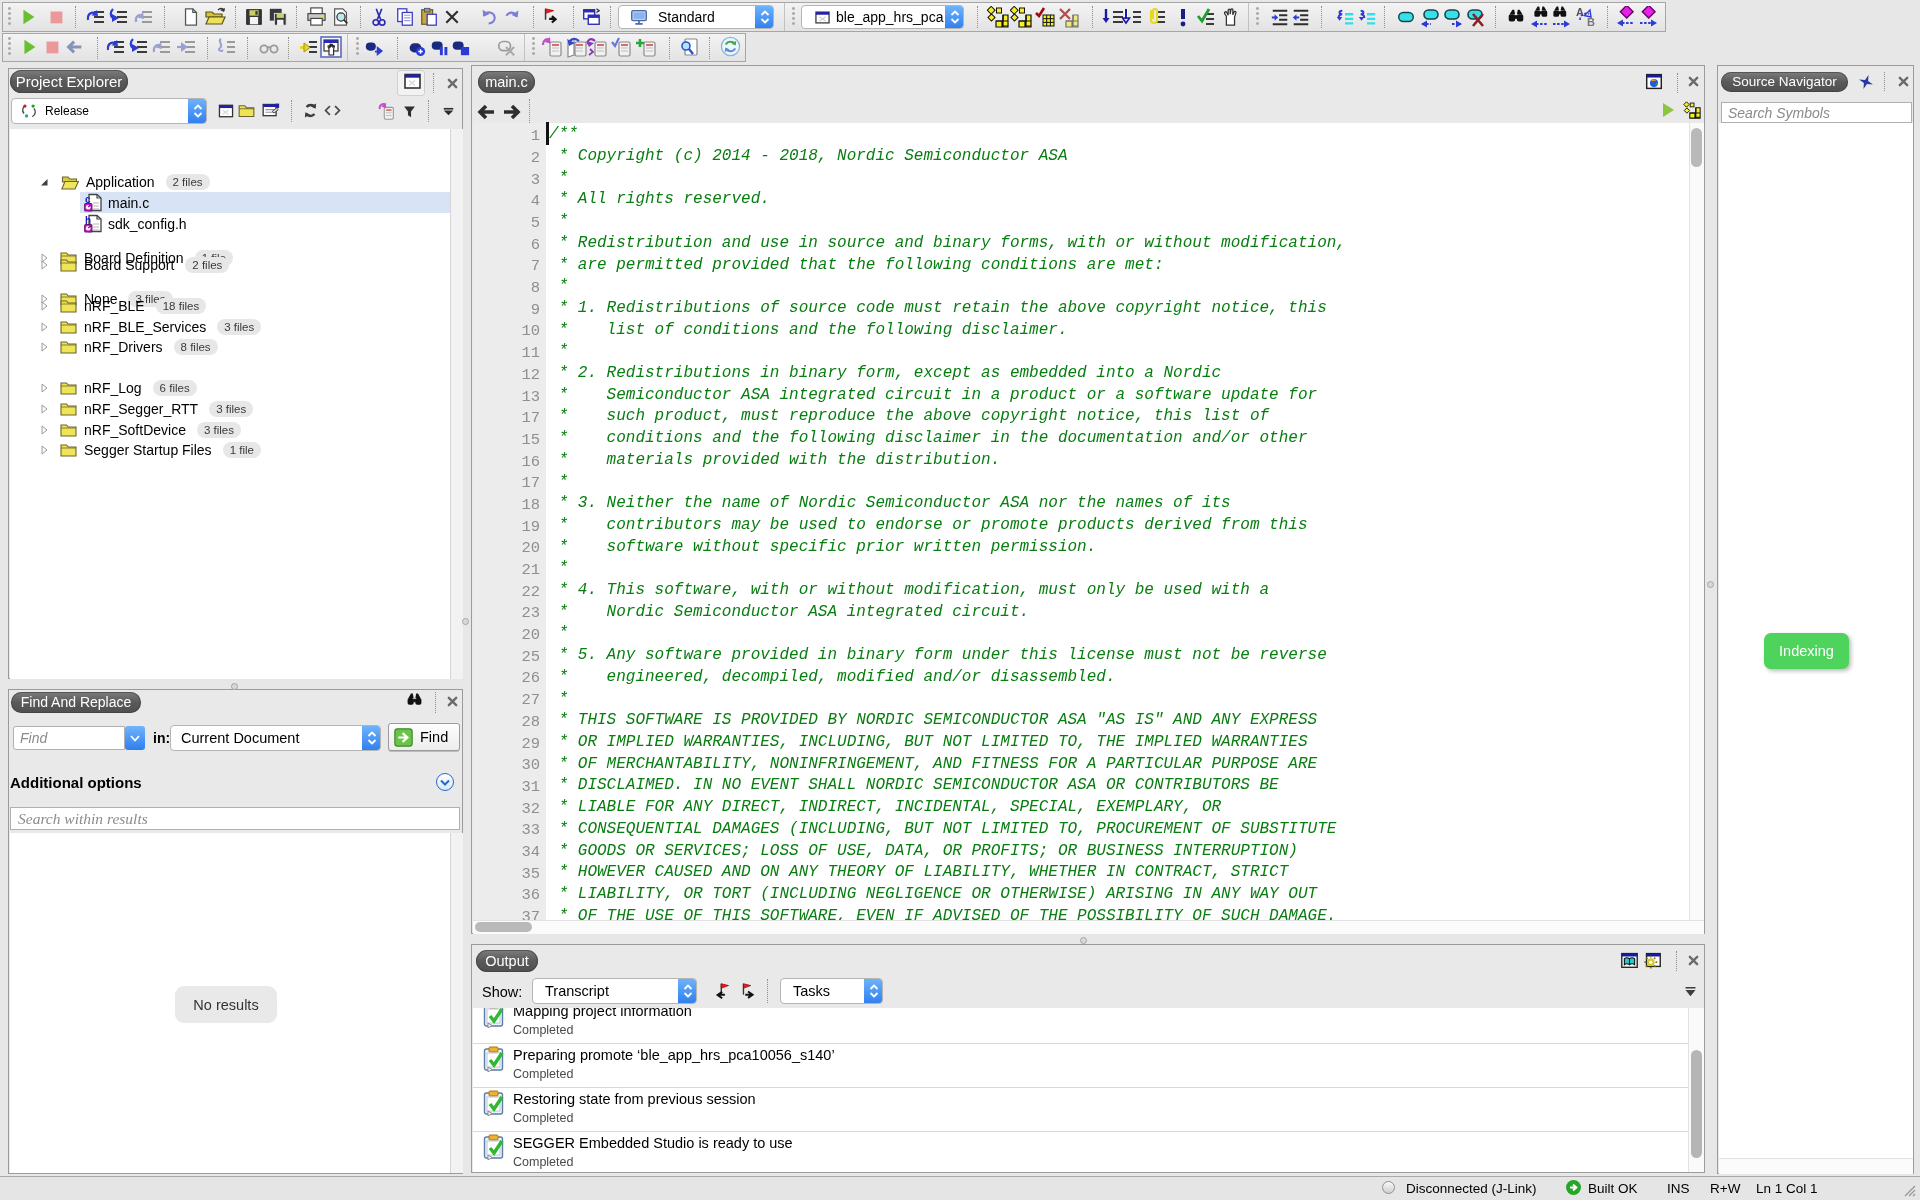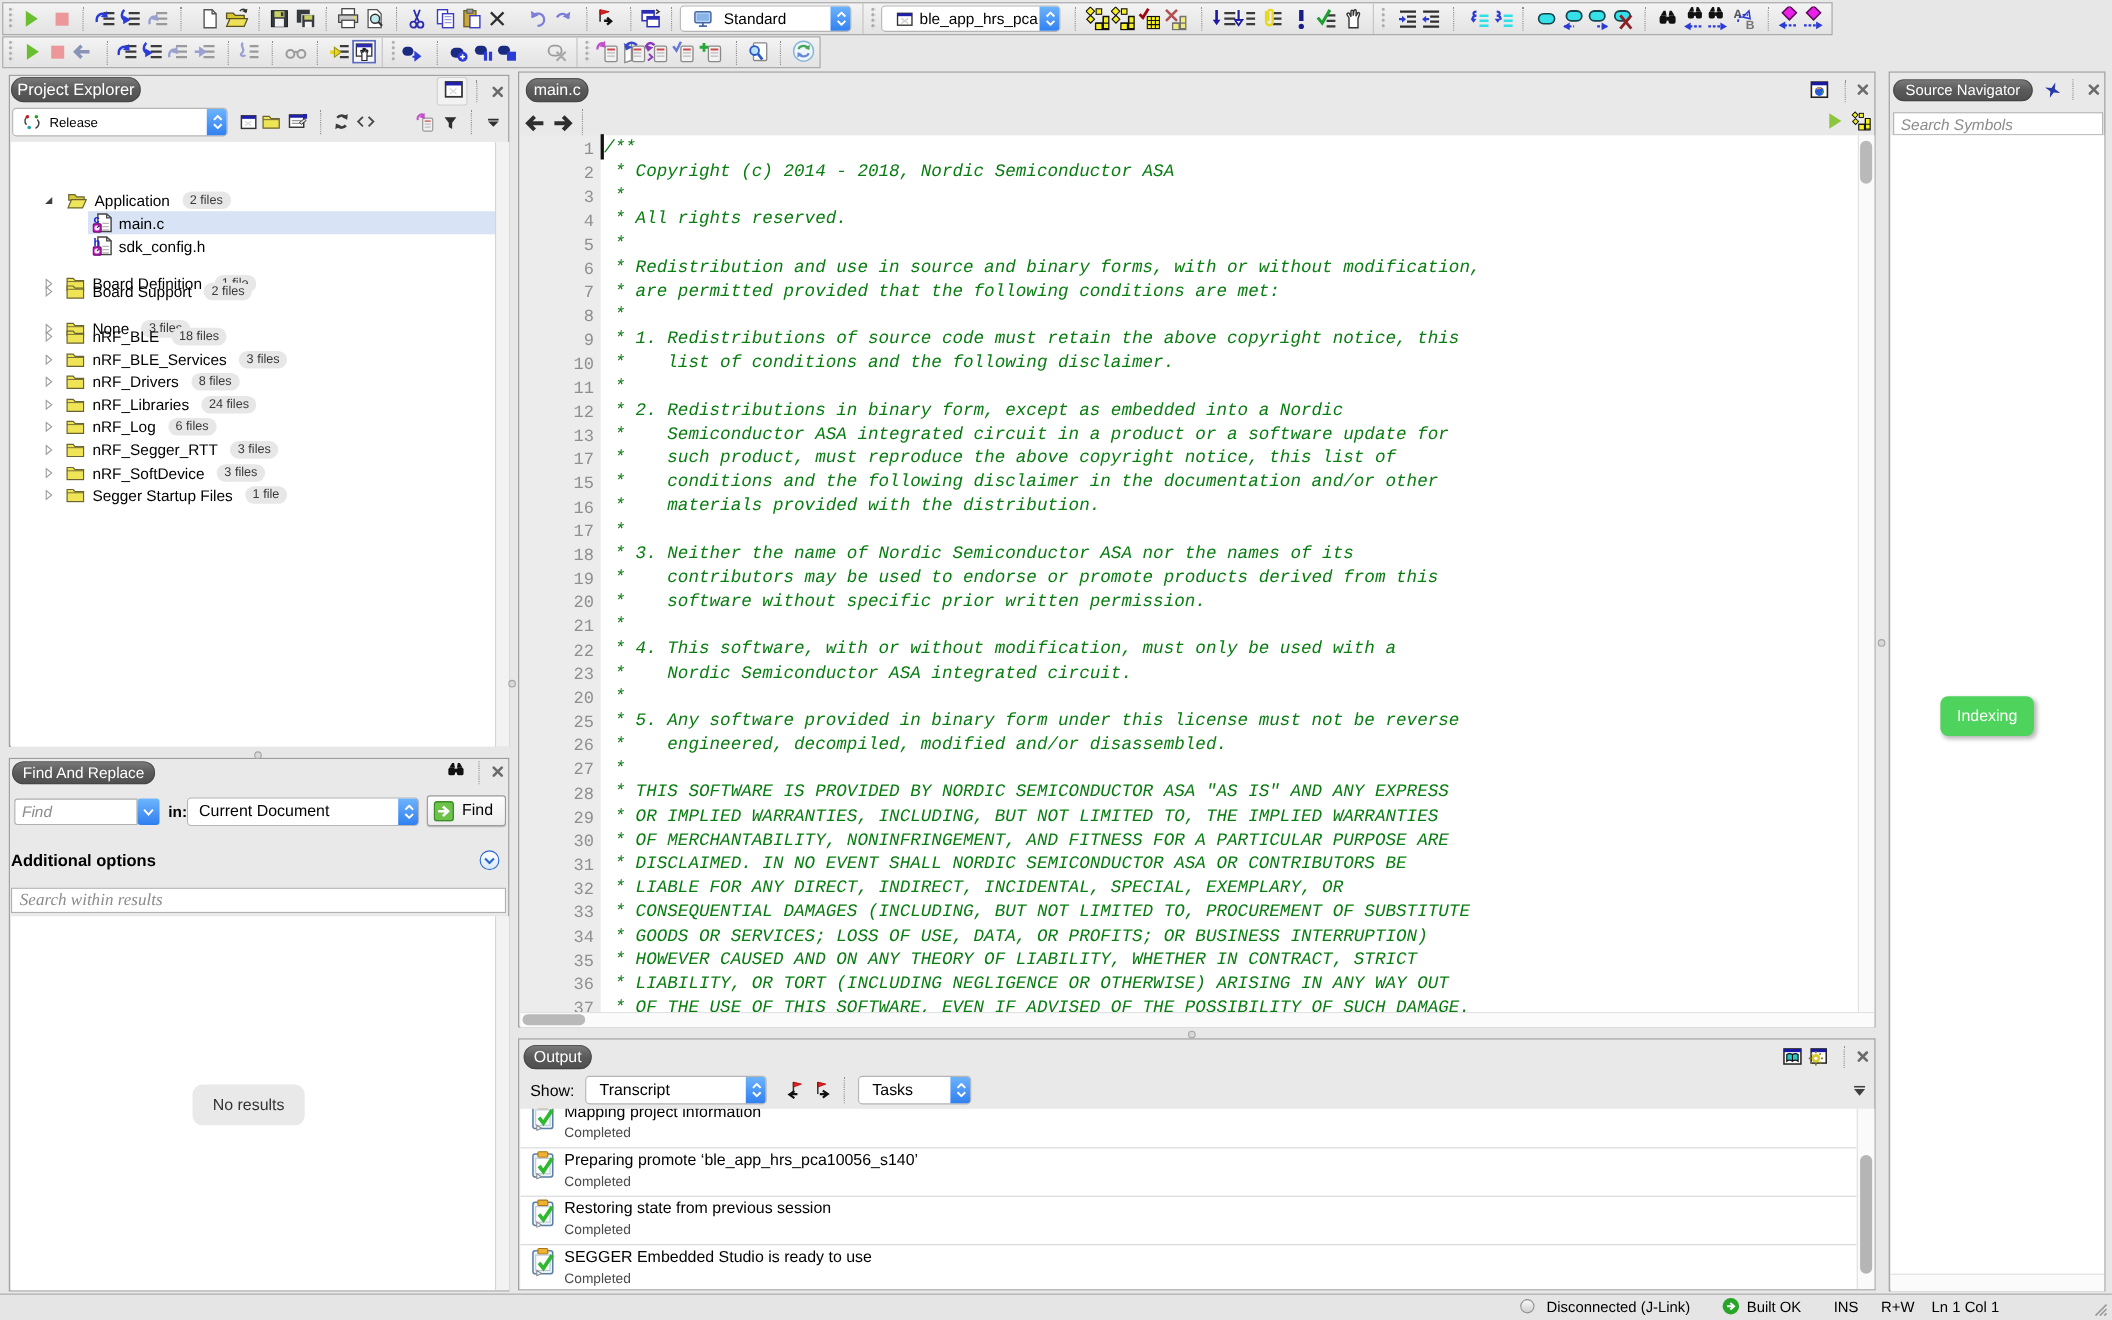--- a/index.html
+++ b/index.html
@@ -627,33 +627,20 @@
         <svg width="7" height="10" viewBox="0 0 7 10" style="margin:0 6px 0 0">
           <path d="M1 1 L6 5 L1 9 Z" fill="#fdfdfd" stroke="#9a9a9a" stroke-width="1"></path>
         </svg>
         <span style="width:6px"></span>
         <svg width="17" height="14" viewBox="0 0 17 14" style="margin-right:7px">
           <path d="M1 2 h5.5 l1.7 2 h7.8 v9 h-15 z" fill="#efe455" stroke="#6b6430" stroke-width="1.1"></path>
           <path d="M1 5 h15" stroke="#6b6430" stroke-width="0.8"></path>
         </svg>
         <span>nRF_Drivers</span>
         <span class="badge">8 files</span>
-      </div>
-<div class="trow" style="top:228.3px;">
-        <span style="width:31px"></span>
-        <svg width="7" height="10" viewBox="0 0 7 10" style="margin:0 6px 0 0">
-          <path d="M1 1 L6 5 L1 9 Z" fill="#fdfdfd" stroke="#9a9a9a" stroke-width="1"></path>
-        </svg>
-        <span style="width:6px"></span>
-        <svg width="17" height="14" viewBox="0 0 17 14" style="margin-right:7px">
-          <path d="M1 2 h5.5 l1.7 2 h7.8 v9 h-15 z" fill="#efe455" stroke="#6b6430" stroke-width="1.1"></path>
-          <path d="M1 5 h15" stroke="#6b6430" stroke-width="0.8"></path>
-        </svg>
-        <span>nRF_Libraries</span>
-        <span class="badge">24 files</span>
       </div>
 <div class="trow" style="top:248.9px;">
         <span style="width:31px"></span>
         <svg width="7" height="10" viewBox="0 0 7 10" style="margin:0 6px 0 0">
           <path d="M1 1 L6 5 L1 9 Z" fill="#fdfdfd" stroke="#9a9a9a" stroke-width="1"></path>
         </svg>
         <span style="width:6px"></span>
         <svg width="17" height="14" viewBox="0 0 17 14" style="margin-right:7px">
           <path d="M1 2 h5.5 l1.7 2 h7.8 v9 h-15 z" fill="#efe455" stroke="#6b6430" stroke-width="1.1"></path>
           <path d="M1 5 h15" stroke="#6b6430" stroke-width="0.8"></path>

